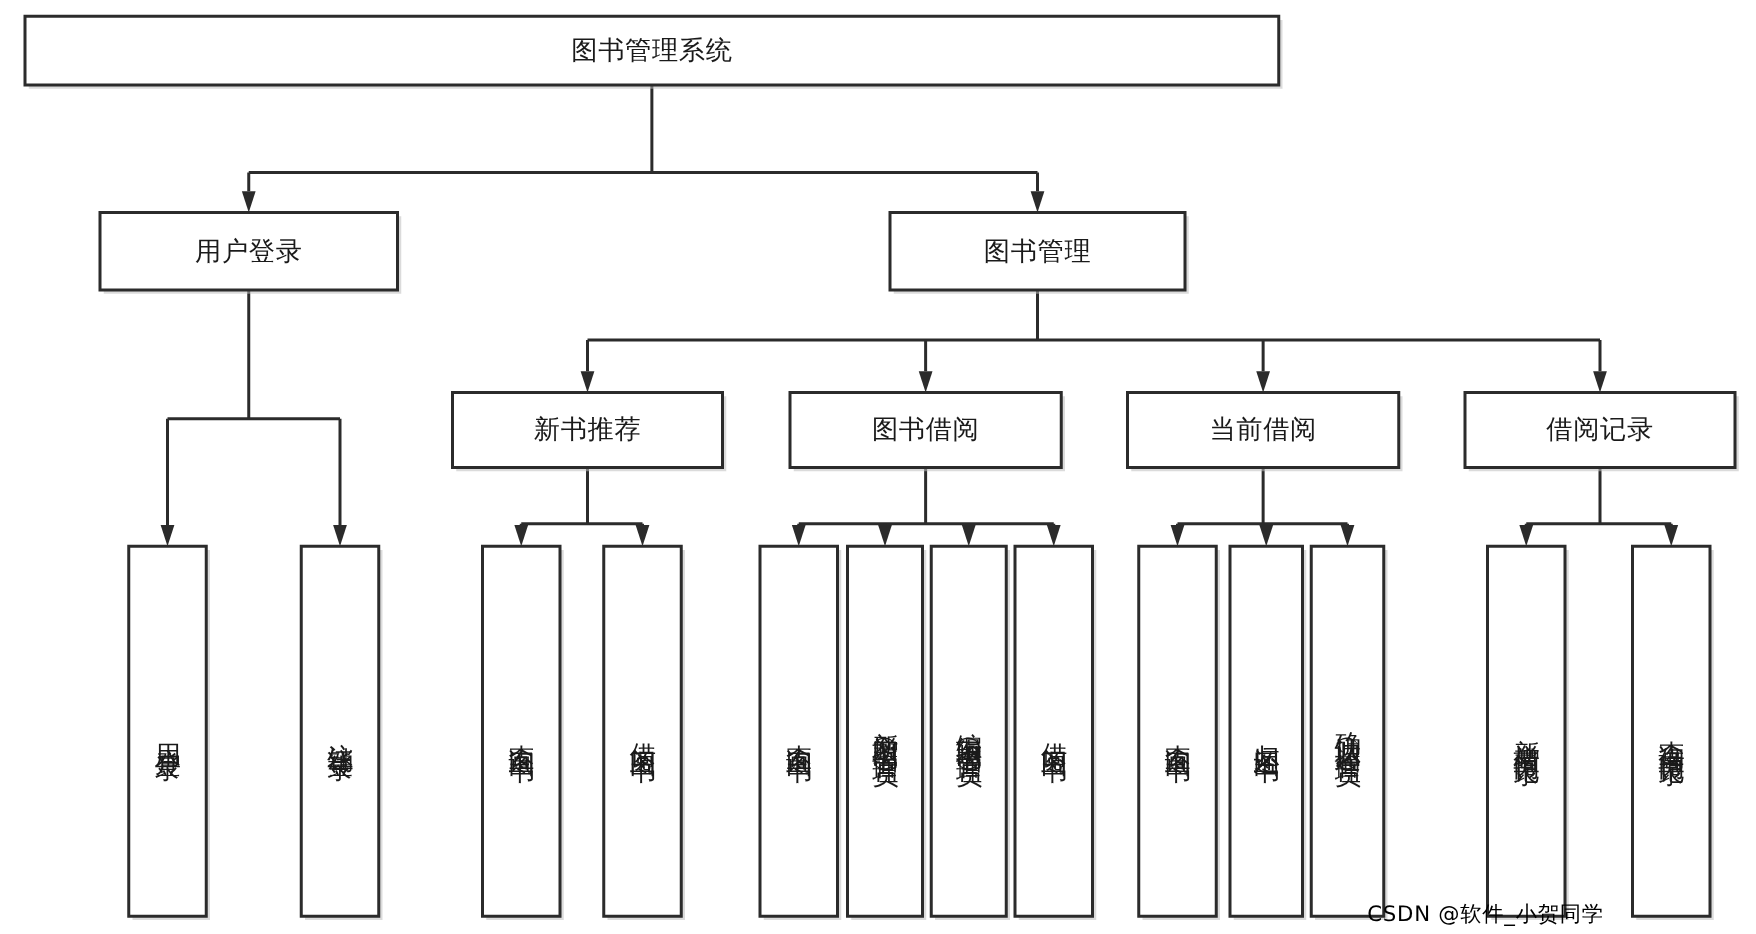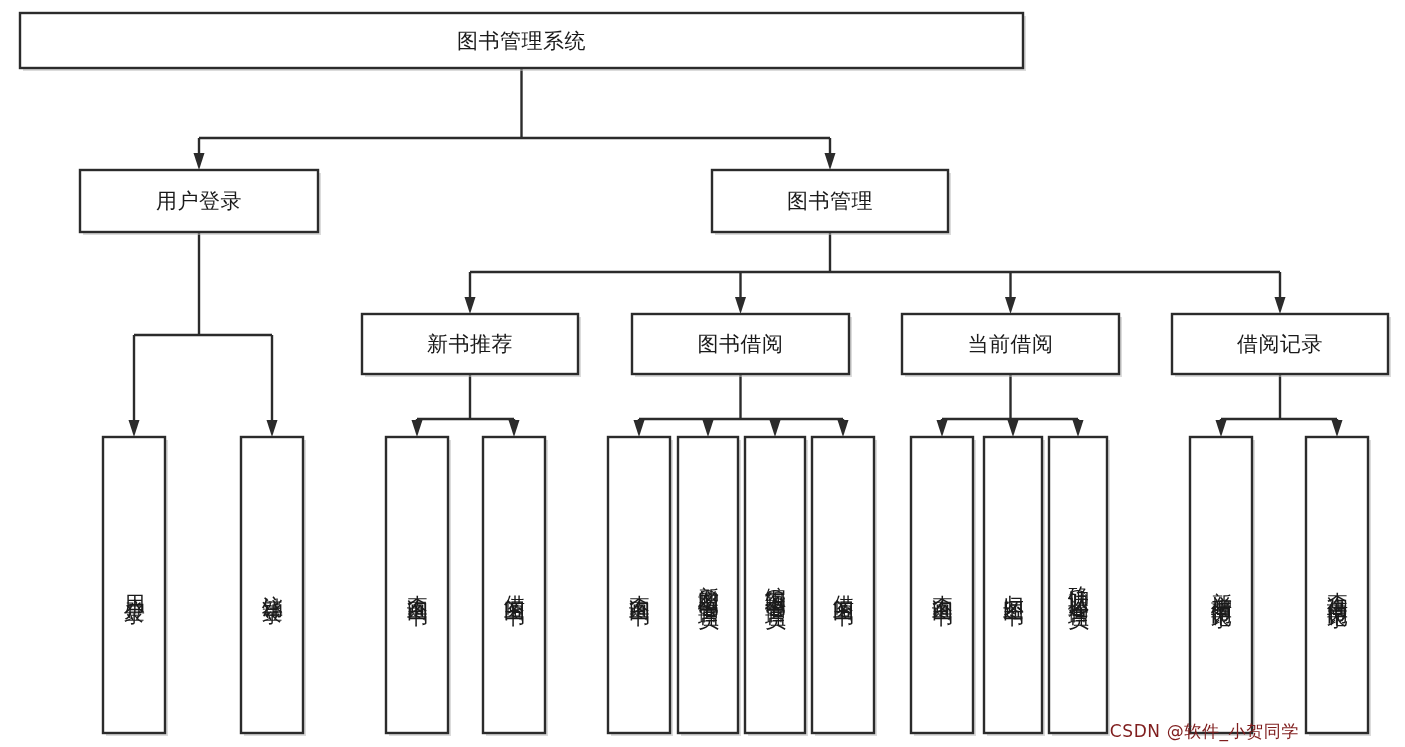--- a/index.html
+++ b/index.html
@@ -12,21 +12,20 @@
     height: 747px;
     font-family: "DejaVu Sans", "Liberation Sans", sans-serif;
     overflow: hidden;
     position: relative;
   }
   #diagram-root {
     position: relative;
     width: 1291px;
     height: 747px;
     background: #ffffff;
-    padding-left: 16px;
   }
   svg.diagram-canvas {
     position: absolute;
     left: 0;
     top: 0;
     width: 1405px;
     height: 747px;
     display: block;
   }
   .node-box {
@@ -71,21 +70,21 @@
     justify-content: center;
     white-space: nowrap;
     pointer-events: none;
   }
   .watermark {
     position: absolute;
     right: 8px;
     bottom: 4px;
     font-family: "DejaVu Sans", "Liberation Sans", sans-serif;
     font-size: 17px;
-    color: #7f1d1d;
+    color: #000000;
     letter-spacing: 0.6px;
     white-space: nowrap;
   }
 </style>
 </head>
 <body>
 
 <div id="diagram-root">
 
   <svg class="diagram-canvas" viewBox="0 0 1405 747">

